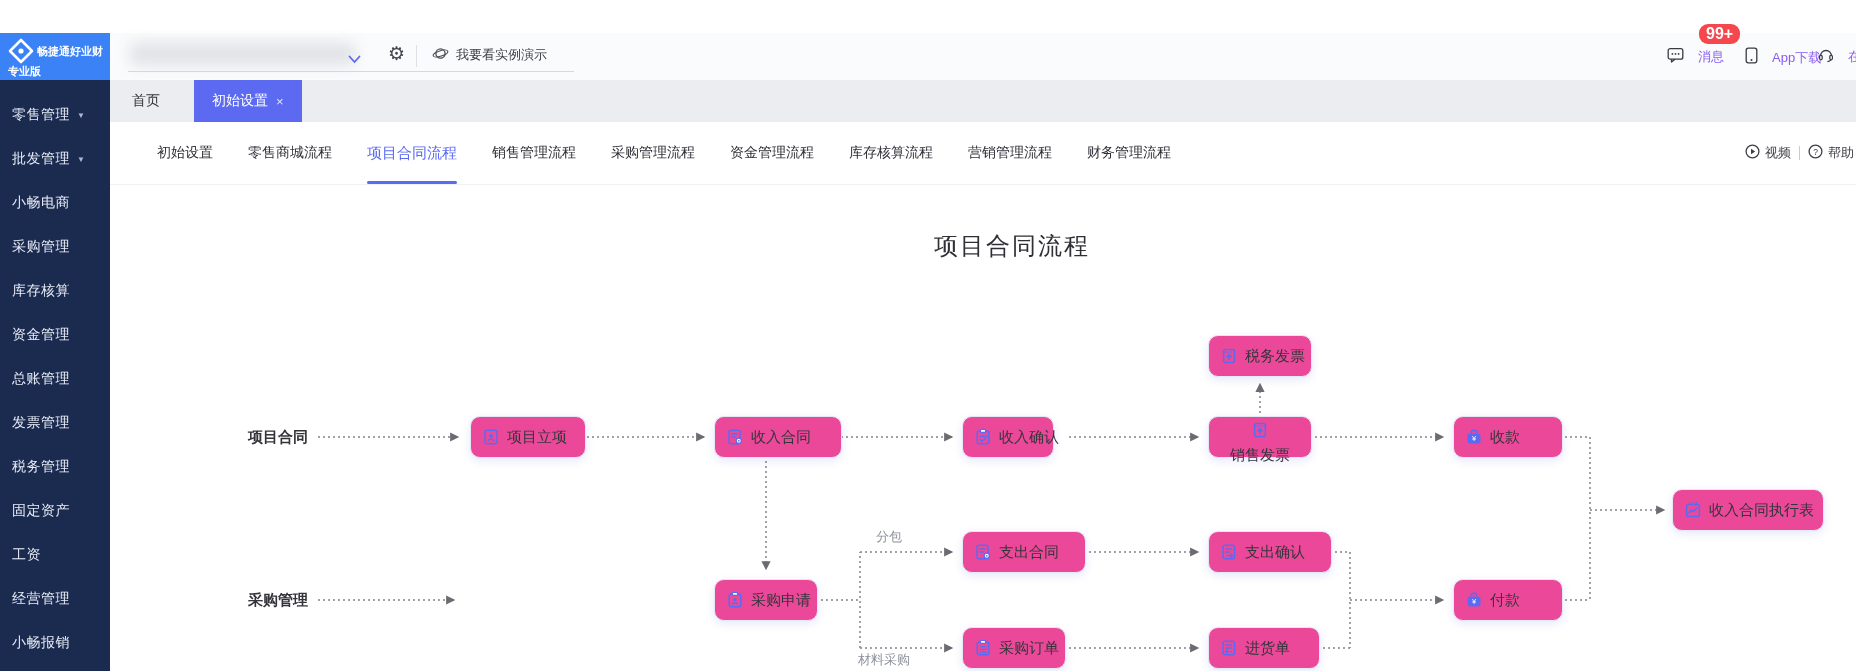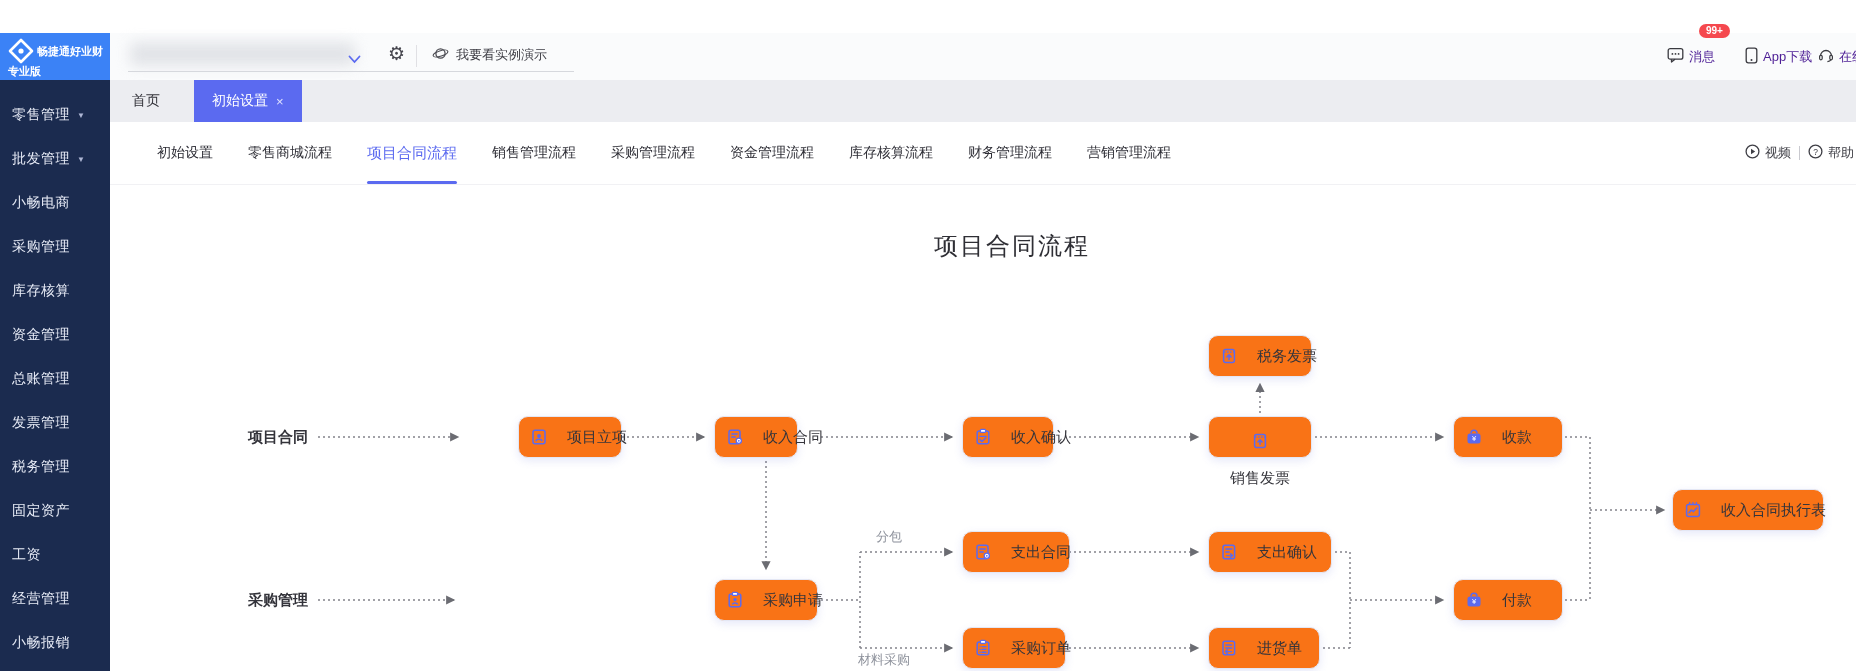--- a/index.html
+++ b/index.html
@@ -17,22 +17,22 @@
   .brand-txt{position:absolute;left:37px;top:11px;color:#ffffff;font-size:11px;font-weight:700;white-space:nowrap;}
   .edition-txt{position:absolute;left:8px;top:31px;color:#ffffff;font-size:11px;font-weight:700;}
   .blur-blob{position:absolute;left:20px;top:9px;width:225px;height:24px;background:#dcdee3;border-radius:4px;filter:blur(7px);opacity:.8;}
   .select-underline{position:absolute;left:18px;top:38px;width:446px;height:1px;background:#d6d8dd;}
   .hdr-ico{position:absolute;top:14px;color:#4b4b52;}
   .chevron-down{left:238px;top:17px;color:#5b6af0;}
   .gear{left:278px;top:9px;font-size:19px;color:#45454d;}
   .vdiv{position:absolute;left:306px;top:12px;width:1px;height:22px;background:#e0e0e4;}
   .demo-group{position:absolute;left:322px;top:12px;display:flex;align-items:center;gap:7px;color:#3c3c43;font-size:13px;}
   .right-group{position:absolute;left:1445px;top:0;height:47px;}
-  .rg-item{position:absolute;top:14px;display:flex;align-items:center;gap:5px;font-size:13px;color:#4c1d95;white-space:nowrap;}
-  .badge{position:absolute;left:144px;top:-9px;background:#f5484e;color:#fff;font-size:10px;font-weight:700;
+  .rg-item{position:absolute;top:14px;display:flex;align-items:flex-end;gap:14px;font-size:13px;color:#8b5cf6;white-space:nowrap;}
+  .badge{position:absolute;left:144px;top:-9px;background:#f5484e;color:#fff;font-size:16px;font-weight:700;
          border-radius:9px;padding:2px 7px;line-height:1;}
   
   .tab-row{position:absolute;left:110px;top:80px;width:1746px;height:42px;background:#ecedf1;display:flex;align-items:stretch;}
   .tab{display:flex;align-items:center;padding:0 22px;font-size:14px;color:#33333a;cursor:pointer;}
   .tab.active{background:#5b6af0;color:#ffffff;padding:0 18px;gap:8px;margin-left:12px;}
   .tab-close{font-size:13px;color:#dfe2ff;}
   
   .sidebar{position:absolute;left:0;top:80px;width:110px;height:591px;background:#1b2b4f;padding-top:13px;box-sizing:border-box;}
   .side-item{height:44px;display:flex;align-items:center;padding-left:12px;color:#e8ecf7;font-size:14px;
              font-weight:500;letter-spacing:.5px;cursor:pointer;}
@@ -45,22 +45,22 @@
   .subtab.active{color:#5b6af0;font-size:15px;}
   .subtab.active::after{content:"";position:absolute;left:0;right:0;bottom:0;height:3px;background:#5b6af0;border-radius:2px;}
   .subnav-right{position:absolute;right:2px;top:0;height:62px;display:flex;align-items:center;gap:8px;
                 font-size:13px;color:#3e3e45;}
   .sn-div{width:1px;height:14px;background:#c9c9cf;}
   .sn-item{display:flex;align-items:center;gap:5px;cursor:pointer;}
   
   .flow-title{position:absolute;left:812px;top:230px;width:400px;text-align:center;font-size:24px;
               color:#2f2f35;font-weight:500;letter-spacing:2px;}
   svg.wires{position:absolute;left:0;top:0;width:1856px;height:671px;pointer-events:none;z-index:1;}
-  .flow-node{position:absolute;z-index:2;display:flex;align-items:center;gap:19px;height:42px;padding:15px 11px;
-             background:#f97316;border:1px solid #e4e7f4;border-radius:10px;box-sizing:border-box;
+  .flow-node{position:absolute;z-index:2;display:flex;align-items:center;gap:7px;height:42px;padding:4px 11px;
+             background:#ec4899;border:1px solid #e4e7f4;border-radius:10px;box-sizing:border-box;
              box-shadow:0 3px 9px rgba(108,120,220,.16);font-size:15px;color:#35353b;cursor:pointer;white-space:nowrap;}
   .fn-icon{display:flex;align-items:center;}
   .lane-label{position:absolute;z-index:2;font-size:15px;font-weight:700;color:#33333a;white-space:nowrap;}
   .branch-label{position:absolute;z-index:2;font-size:13px;color:#8e929c;white-space:nowrap;}
 </style>
 </head>
 <body>
 
 <div class="topstrip"></div>
 
@@ -190,22 +190,22 @@
 <div class="content">
   <div class="subnav">
     <div class="subnav-tabs" id="subnav-tabs">
         <div class="subtab">初始设置</div>
         <div class="subtab">零售商城流程</div>
         <div class="subtab active">项目合同流程</div>
         <div class="subtab">销售管理流程</div>
         <div class="subtab">采购管理流程</div>
         <div class="subtab">资金管理流程</div>
         <div class="subtab">库存核算流程</div>
+        <div class="subtab">营销管理流程</div>
         <div class="subtab">财务管理流程</div>
-        <div class="subtab">营销管理流程</div>
       </div>
     <div class="subnav-right">
       <span class="sn-item">
         <span>
           <svg width="15" height="15" viewBox="0 0 15 15">
             <circle cx="7.5" cy="7.5" r="6.4" fill="none" stroke="#3e3e45" stroke-width="1.3"></circle>
             <path d="M6 4.8 L10.2 7.5 L6 10.2 Z" fill="#3e3e45"></path>
           </svg>
         </span>
         <span>视频</span>
@@ -247,31 +247,31 @@
     <path d="M1069 552 H1198" marker-end="url(#arr)"></path>
     <path d="M1069 648 H1198" marker-end="url(#arr)"></path>
     <path d="M1315 552 H1350 M1350 552 V648 M1308 648 H1350"></path>
     <path d="M1350 600 H1443" marker-end="url(#arr)"></path>
     <path d="M1565 437 H1590 M1590 437 V600 M1565 600 H1590"></path>
     <path d="M1590 510 H1664" marker-end="url(#arr)"></path>
   </g>
 </svg>
 
 <div id="flow-layer">
-    <div class="flow-node" style="left: 470px; top: 416px; width: 104px; margin-left: 48px;">
+    <div class="flow-node" style="left: 470px; top: 416px; width: 116px;">
       <span class="fn-icon">
         <svg width="18" height="18" viewBox="0 0 18 18">
           <rect x="3" y="2.2" width="12" height="13.6" rx="2" fill="none" stroke="#5b6af0" stroke-width="1.5"></rect>
           <circle cx="9" cy="8" r="1.9" fill="#5b6af0"></circle>
           <path d="M5.8 13.2 a3.3 2.6 0 0 1 6.4 0" fill="none" stroke="#5b6af0" stroke-width="1.4"></path>
         </svg>
       </span>
       <span class="fn-label">项目立项</span>
     </div>
-    <div class="flow-node" style="left: 714px; top: 416px; width: 84px;">
+    <div class="flow-node" style="left: 714px; top: 416px; width: 128px;">
       <span class="fn-icon">
         <svg width="18" height="18" viewBox="0 0 18 18">
           <rect x="3" y="2.2" width="11" height="13.6" rx="2" fill="none" stroke="#5b6af0" stroke-width="1.5"></rect>
           <path d="M5.8 6 h5.4 M5.8 9 h3.4" stroke="#5b6af0" stroke-width="1.4" stroke-linecap="round"></path>
           <circle cx="12.8" cy="12.8" r="2.6" fill="#fff" stroke="#5b6af0" stroke-width="1.3"></circle>
           <circle cx="12.8" cy="12.8" r=".9" fill="#5b6af0"></circle>
         </svg>
       </span>
       <span class="fn-label">收入合同</span>
     </div>
@@ -308,21 +308,21 @@
     <div class="flow-node" style="left: 1208px; top: 335px; width: 104px;">
       <span class="fn-icon">
         <svg width="18" height="18" viewBox="0 0 18 18">
           <rect x="3.6" y="2.6" width="10.8" height="13" rx="2" fill="none" stroke="#5b6af0" stroke-width="1.5"></rect>
           <path d="M4 5.2 h10" stroke="#5b6af0" stroke-width="1.2" stroke-dasharray="1.6 1.4"></path>
           <path d="M9 12.6 V8.2 M6.9 10 L9 7.8 L11.1 10" fill="none" stroke="#5b6af0" stroke-width="1.5" stroke-linecap="round" stroke-linejoin="round"></path>
         </svg>
       </span>
       <span class="fn-label">税务发票</span>
     </div>
-    <div class="flow-node" style="left: 962px; top: 531px; width: 108px;">
+    <div class="flow-node" style="left: 962px; top: 531px; width: 124px;">
       <span class="fn-icon">
         <svg width="18" height="18" viewBox="0 0 18 18">
           <rect x="3" y="2.2" width="11" height="13.6" rx="2" fill="none" stroke="#5b6af0" stroke-width="1.5"></rect>
           <path d="M5.8 6 h5.4 M5.8 9 h3.4" stroke="#5b6af0" stroke-width="1.4" stroke-linecap="round"></path>
           <circle cx="12.8" cy="12.8" r="2.6" fill="#fff" stroke="#5b6af0" stroke-width="1.3"></circle>
           <circle cx="12.8" cy="12.8" r=".9" fill="#5b6af0"></circle>
         </svg>
       </span>
       <span class="fn-label">支出合同</span>
     </div>

